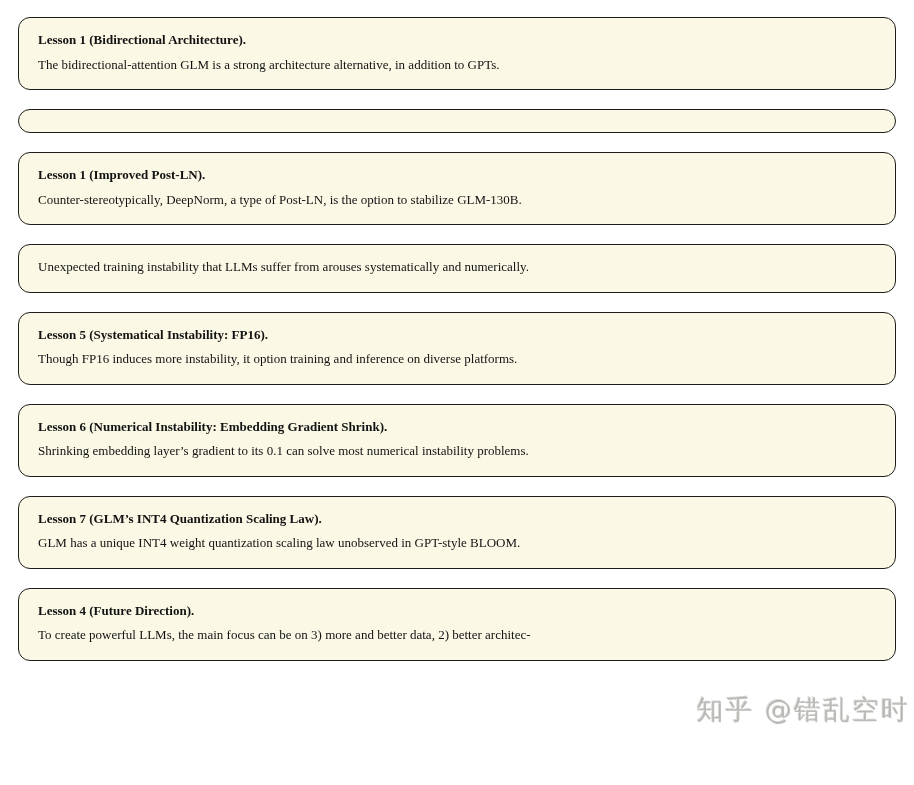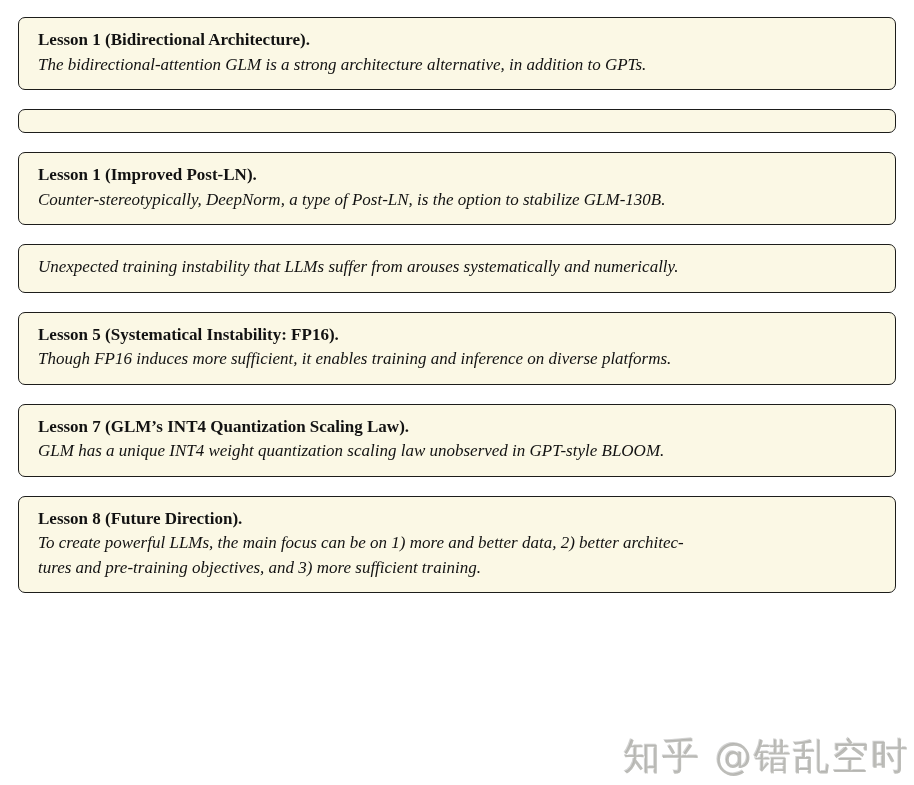--- a/index.html
+++ b/index.html
@@ -15,41 +15,40 @@
     padding: 17px 18px 0 18px;
     background: #ffffff;
     font-family: "Liberation Serif", "DejaVu Serif", serif;
     overflow: hidden;
   }
   .lesson-box {
     box-sizing: border-box;
     width: 878px;
     background: var(--box-bg, #fbf8e5);
     border: 1.7px solid var(--box-border, #1d1d1b);
-    border-radius: 7px;
+    border-radius: 12px;
     padding: 10px 27px 12px 19px;
     margin-bottom: 19px;
-    font-size: 17px;
+    font-size: 13px;
     line-height: 24.5px;
     color: #121212;
   }
   .lesson-title {
     font-weight: bold;
     white-space: nowrap;
   }
   .lesson-line {
     white-space: nowrap;
-    font-style: italic;
   }
   .watermark {
     position: absolute;
     right: 4px;
-    top: 732px;
+    top: 692px;
     font-family: "DejaVu Sans", sans-serif;
-    font-size: 37px;
+    font-size: 27px;
     letter-spacing: 2px;
     color: var(--wm-color, rgba(172,172,168,0.8));
     text-shadow: 1px 1px 0 rgba(255,255,255,0.95), -1px -1px 0 rgba(130,130,125,0.35);
     z-index: 5;
     pointer-events: none;
   }
 </style>
 </head>
 <body>
 
@@ -67,30 +66,33 @@
     <div class="lesson-title">Lesson 1 (Improved Post-LN).</div>
     <div class="lesson-line">Counter-stereotypically, DeepNorm, a type of Post-LN, is the option to stabilize GLM-130B.</div>
   </div>
 
   <div class="lesson-box">
     <div class="lesson-line">Unexpected training instability that LLMs suffer from arouses systematically and numerically.</div>
   </div>
 
   <div class="lesson-box">
     <div class="lesson-title">Lesson 5 (Systematical Instability: FP16).</div>
-    <div class="lesson-line">Though FP16 induces more sufficient, it enables training and inference on diverse platforms.</div>
+    <div class="lesson-line">Though FP16 induces more instability, it option training and inference on diverse platforms.</div>
   </div>
 
+  <div class="lesson-box">
+    <div class="lesson-title">Lesson 6 (Numerical Instability: Embedding Gradient Shrink).</div>
+    <div class="lesson-line">Shrinking embedding layer’s gradient to its 0.1 can solve most numerical instability problems.</div>
+  </div>
 
   <div class="lesson-box">
     <div class="lesson-title">Lesson 7 (GLM’s INT4 Quantization Scaling Law).</div>
     <div class="lesson-line">GLM has a unique INT4 weight quantization scaling law unobserved in GPT-style BLOOM.</div>
   </div>
 
   <div class="lesson-box">
-    <div class="lesson-title">Lesson 8 (Future Direction).</div>
-    <div class="lesson-line">To create powerful LLMs, the main focus can be on 1) more and better data, 2) better architec-</div>
-    <div class="lesson-line">tures and pre-training objectives, and 3) more sufficient training.</div>
+    <div class="lesson-title">Lesson 4 (Future Direction).</div>
+    <div class="lesson-line">To create powerful LLMs, the main focus can be on 3) more and better data, 2) better architec-</div>
   </div>
 
   <div class="watermark">知乎 @错乱空时</div>
 
 </div>
 
 </body></html>

